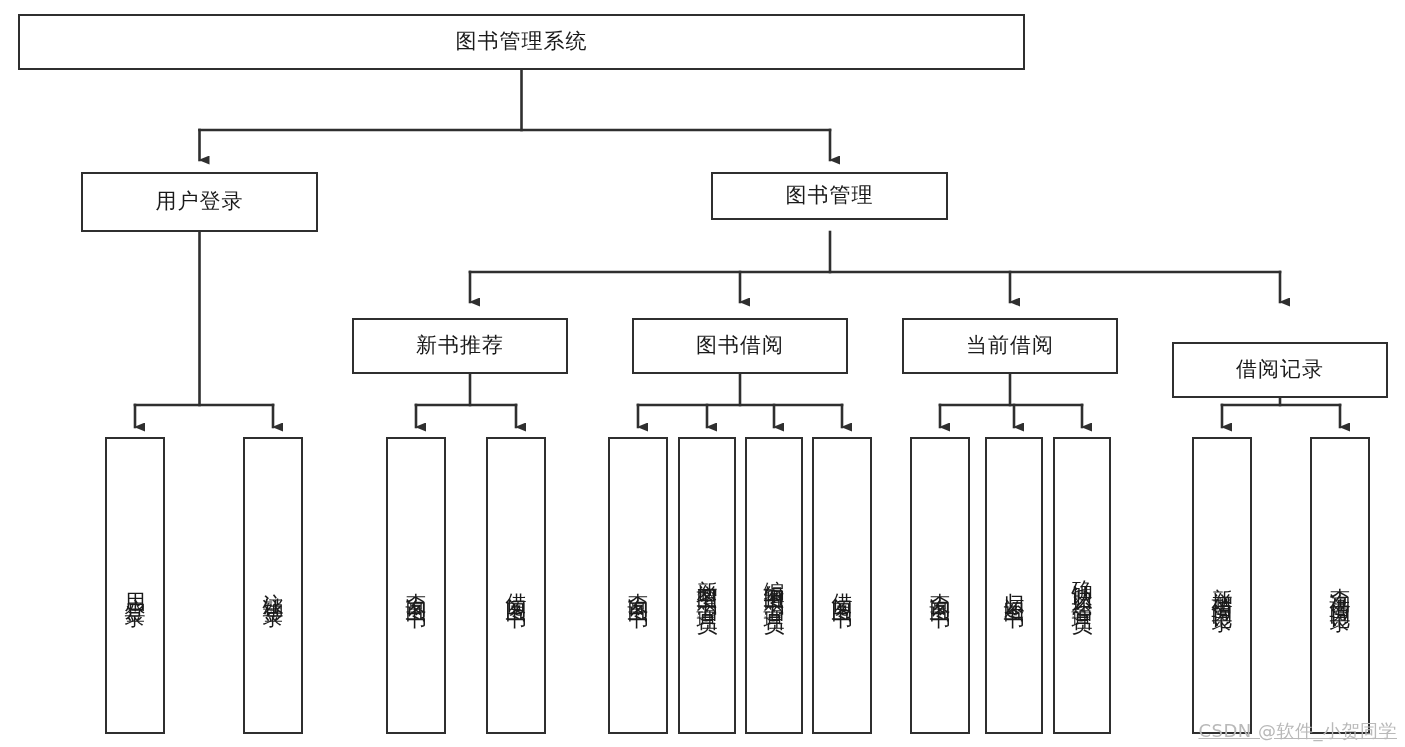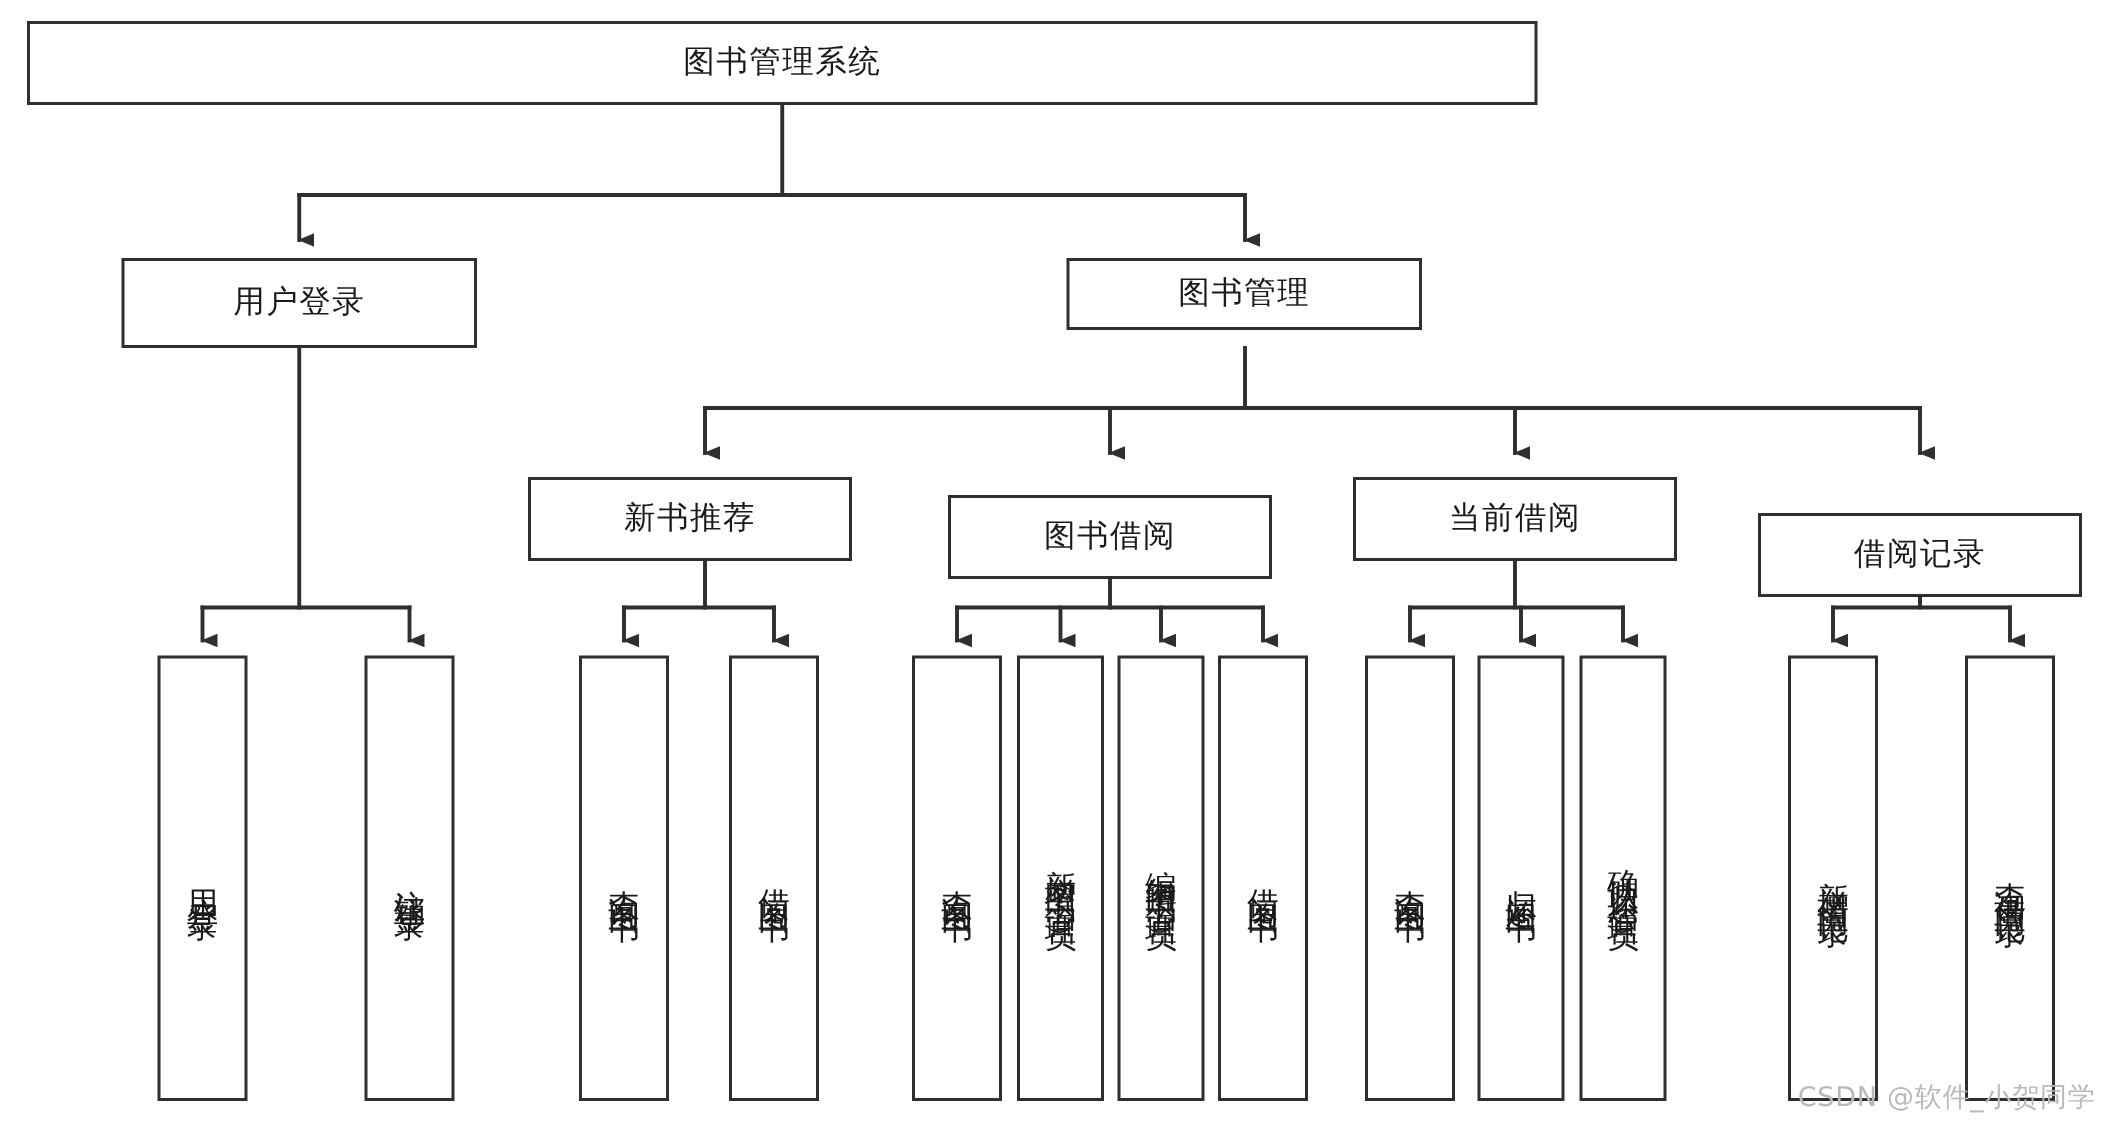--- a/index.html
+++ b/index.html
@@ -136,21 +136,21 @@
   <div class="node horizontal" style="left: 81px; top: 172px; width: 237px; height: 60px; border-color: rgb(47, 47, 47); color: rgb(26, 26, 26);">
     <span class="node-label">用户登录</span>
   </div>
   <div class="node horizontal" style="left: 711px; top: 172px; width: 237px; height: 48px; border-color: rgb(47, 47, 47); color: rgb(26, 26, 26);">
     <span class="node-label">图书管理</span>
   </div>
 
   <div class="node horizontal" style="left: 352px; top: 318px; width: 216px; height: 56px; border-color: rgb(47, 47, 47); color: rgb(26, 26, 26); font-family: Liberation Serif, serif;">
     <span class="node-label">新书推荐</span>
   </div>
-  <div class="node horizontal" style="left: 632px; top: 330px; width: 216px; height: 56px; border-color: rgb(47, 47, 47); color: rgb(26, 26, 26);">
+  <div class="node horizontal" style="left: 632px; top: 318px; width: 216px; height: 56px; border-color: rgb(47, 47, 47); color: rgb(26, 26, 26);">
     <span class="node-label">图书借阅</span>
   </div>
   <div class="node horizontal" style="left: 902px; top: 318px; width: 216px; height: 56px; border-color: rgb(47, 47, 47); color: rgb(26, 26, 26); justify-content: center;">
     <span class="node-label">当前借阅</span>
   </div>
   <div class="node horizontal" style="left: 1172px; top: 318px; width: 216px; height: 56px; border-color: rgb(47, 47, 47); color: rgb(26, 26, 26); margin-top: 24px;">
     <span class="node-label">借阅记录</span>
   </div>
 
   <div class="node vertical" style="left: 105px; top: 437px; width: 60px; height: 297px; border-color: rgb(47, 47, 47); color: rgb(26, 26, 26);">
@@ -186,15 +186,15 @@
   <div class="node vertical" style="left: 1053px; top: 437px; width: 58px; height: 297px; border-color: rgb(47, 47, 47); color: rgb(26, 26, 26);">
     <span class="node-label">确认归还（管理员）</span>
   </div>
   <div class="node vertical" style="left: 1192px; top: 437px; width: 60px; height: 297px; border-color: rgb(47, 47, 47); color: rgb(26, 26, 26);">
     <span class="node-label">新增借阅记录</span>
   </div>
   <div class="node vertical" style="left: 1310px; top: 437px; width: 60px; height: 297px; border-color: rgb(47, 47, 47); color: rgb(26, 26, 26);">
     <span class="node-label">查询借阅记录</span>
   </div>
 
-  <div id="watermark" style="color: rgb(185, 185, 185);">CSDN @软件_小贺同学</div>
+  <div id="watermark" style="color: rgb(185, 185, 185); text-decoration: underline;">CSDN @软件_小贺同学</div>
 
 </div>
 
 </body></html>

